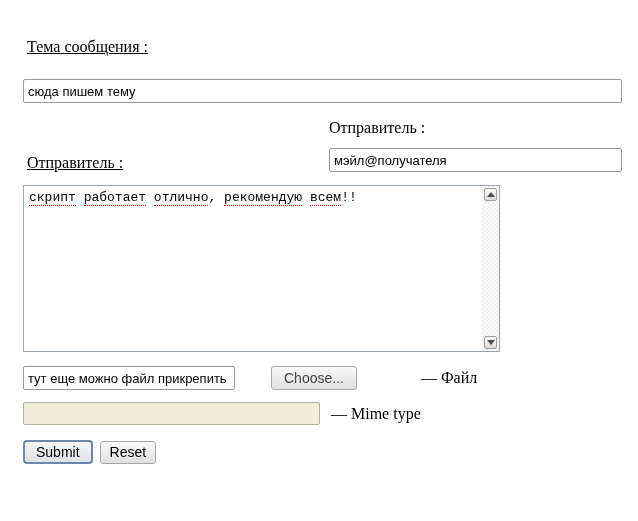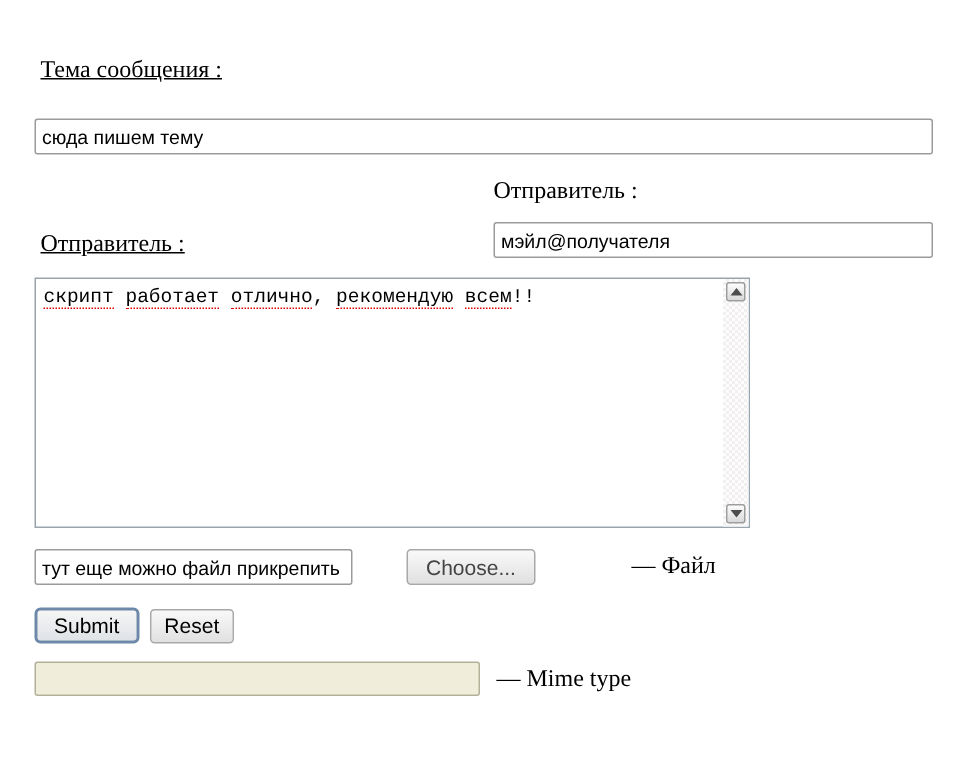--- a/index.html
+++ b/index.html
@@ -148,23 +148,23 @@
       </div>
     </div>
   </div>
 
   <div class="row file-row">
     <input class="text-input file-input" value="тут еще можно файл прикрепить" style="">
     <button class="btn choose">Choose...</button>
     <span class="label">— Файл</span>
   </div>
 
+  <div class="row mime-row">
+    <input class="text-input mime-input" value="" style="">
+    <span class="label">— Mime type</span>
+  </div>
+
   <div class="row buttons-row">
     <button class="btn submit">Submit</button>
     <button class="btn reset">Reset</button>
   </div>
 
-  <div class="row mime-row">
-    <input class="text-input mime-input" value="" style="">
-    <span class="label">— Mime type</span>
-  </div>
-
 </div>
 
 </body></html>

